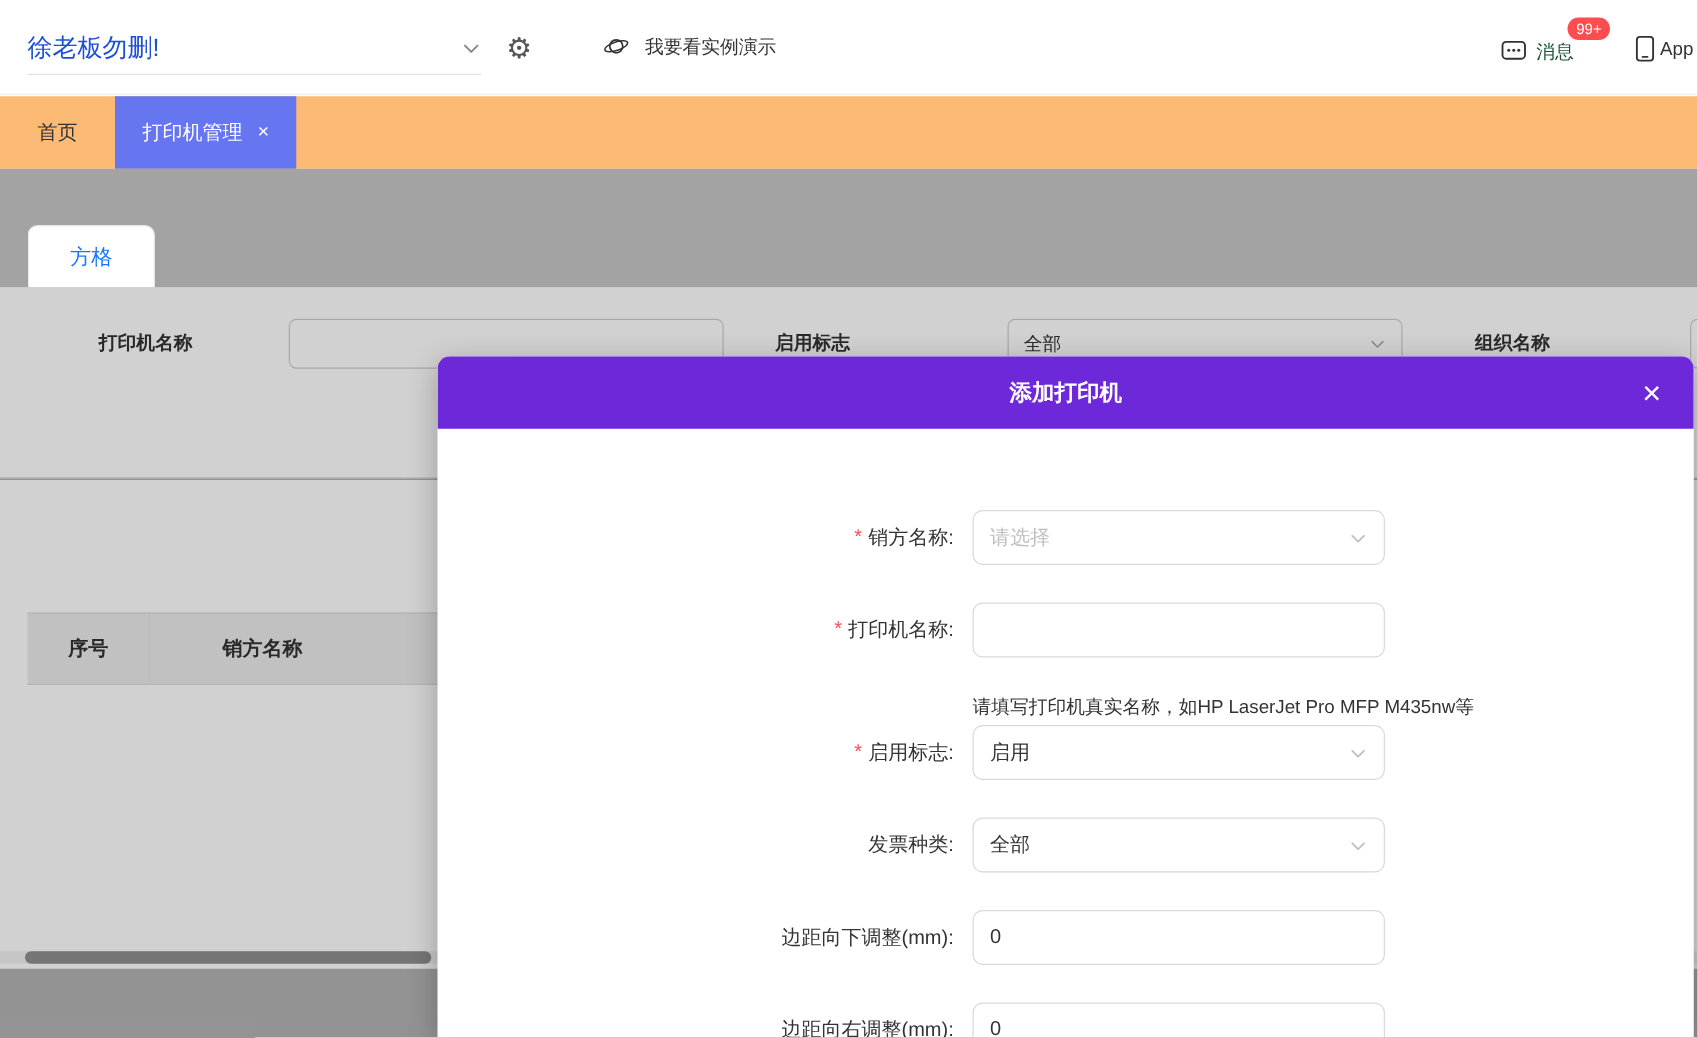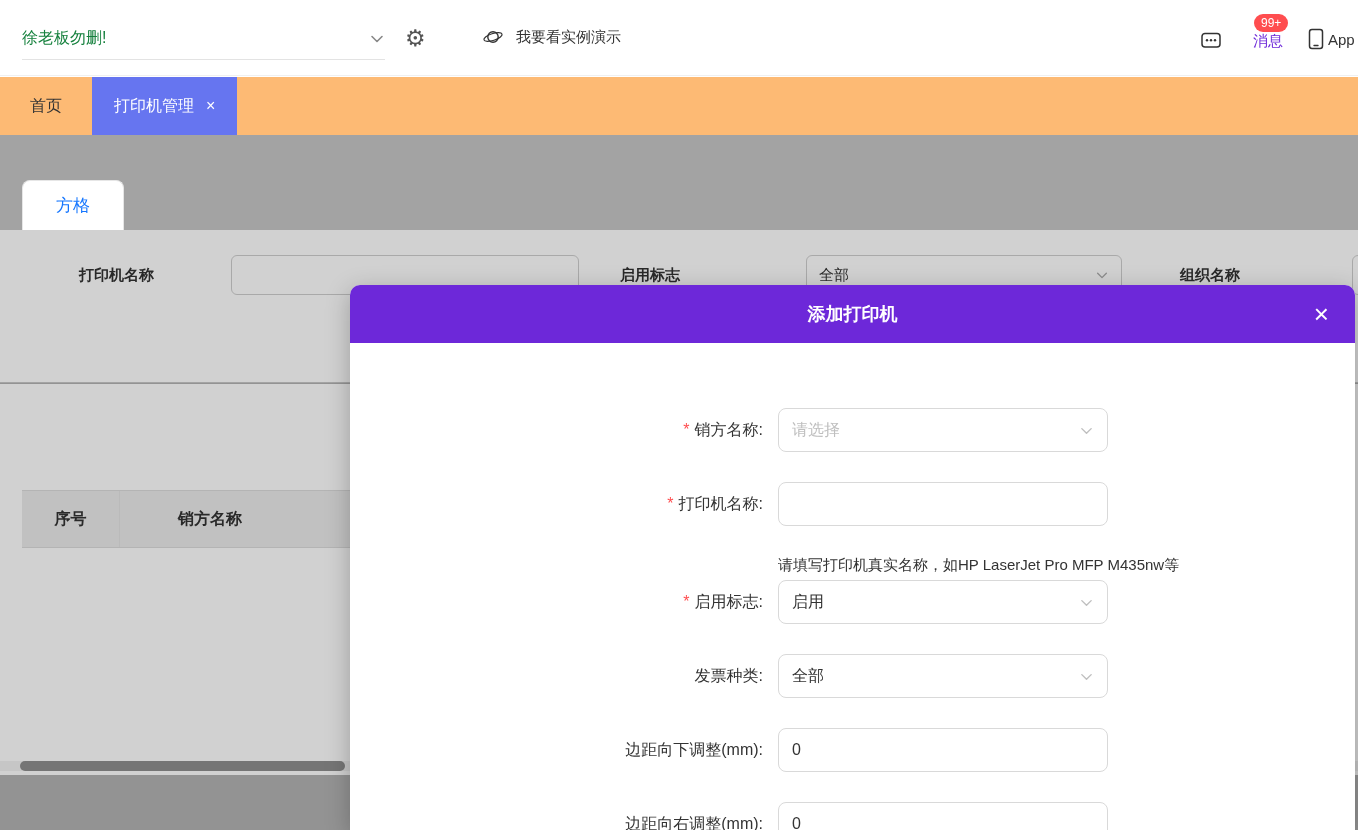--- a/index.html
+++ b/index.html
@@ -3,26 +3,26 @@
 <meta charset="utf-8">
 <style>
   * { margin:0; padding:0; box-sizing:border-box; }
   html,body { width:1358px; height:830px; }
   body { font-family:"Liberation Sans","DejaVu Sans",sans-serif; background:#fff; }
   .screen { position:relative; width:1358px; height:830px; overflow:hidden; background:#fff; }
 
   
   .topbar { position:absolute; top:0; left:0; width:1358px; height:76px; background:#fff; border-bottom:1px solid #f0f0f0; }
   .account-select { position:absolute; left:22px; top:18px; width:363px; height:42px; display:flex; align-items:center; justify-content:space-between; border-bottom:1px solid #e3e3e3; cursor:pointer; }
-  .account-select .val { font-size:16px; color:#15803d; }
+  .account-select .val { font-size:20px; color:#1d4ed8; }
   .gear { position:absolute; left:405px; top:26px; font-size:23px; color:#555; line-height:24px; cursor:pointer; }
   .demo-link { position:absolute; left:482px; top:26px; display:flex; align-items:center; gap:12px; cursor:pointer; }
   .demo-link span { font-size:15px; color:#333; }
   .msg-group { position:absolute; left:1200px; top:30px; display:flex; align-items:center; gap:7px; cursor:pointer; }
-  .msg-group span.lbl { font-size:15px; color:#6d28d9;margin-left:24px; }
+  .msg-group span.lbl { font-size:15px; color:#14532d; }
   .badge { position:absolute; left:54px; top:-16px; background:#ff4d4f; color:#fff; font-size:12px; line-height:18px; padding:0 7px; border-radius:9px; white-space:nowrap; }
   .app-group { position:absolute; left:1306px; top:28px; display:flex; align-items:center; gap:2px; cursor:pointer; }
   .app-group span { font-size:15px; color:#333; }
 
   
   .tabrow { position:absolute; top:77px; left:0; width:1358px; height:58px; background:#fdba74; display:flex; }
   .tab-home { width:92px; display:flex; align-items:center; justify-content:center; font-size:16px; color:#333; cursor:pointer; }
   .tab-active { background:#6675f0; color:#fff; display:flex; align-items:center; gap:12px; padding:0 22px; font-size:16px; cursor:pointer; }
   .tab-active .x { font-size:16px; line-height:16px; cursor:pointer; }
 

